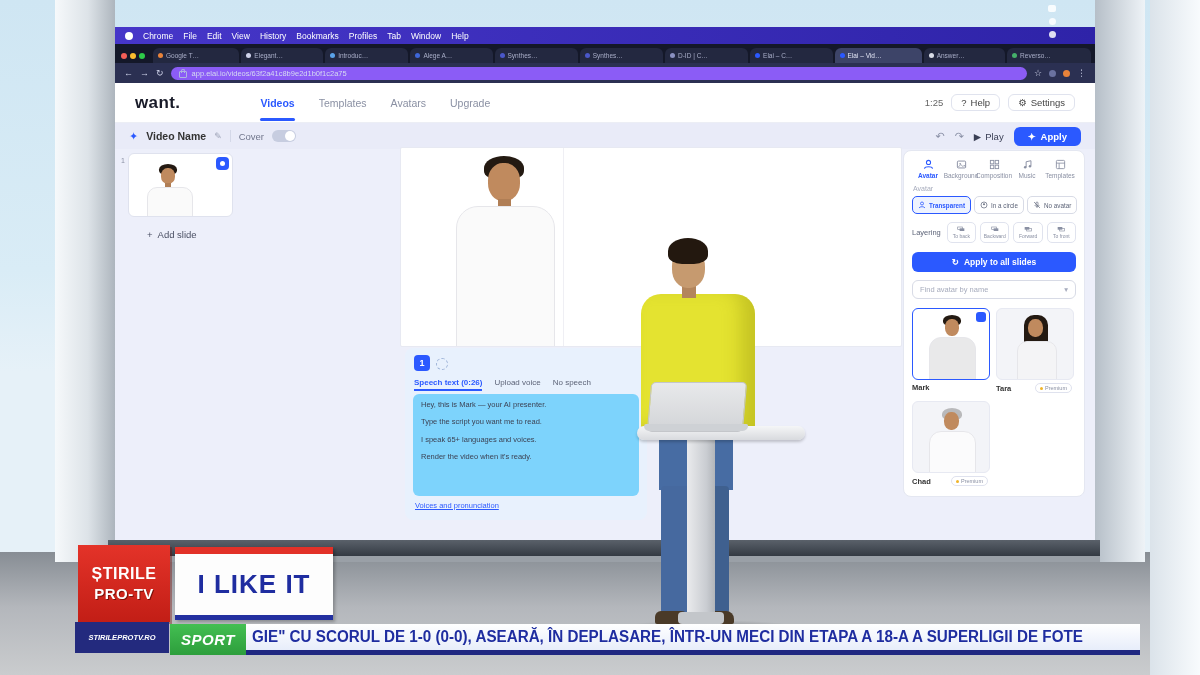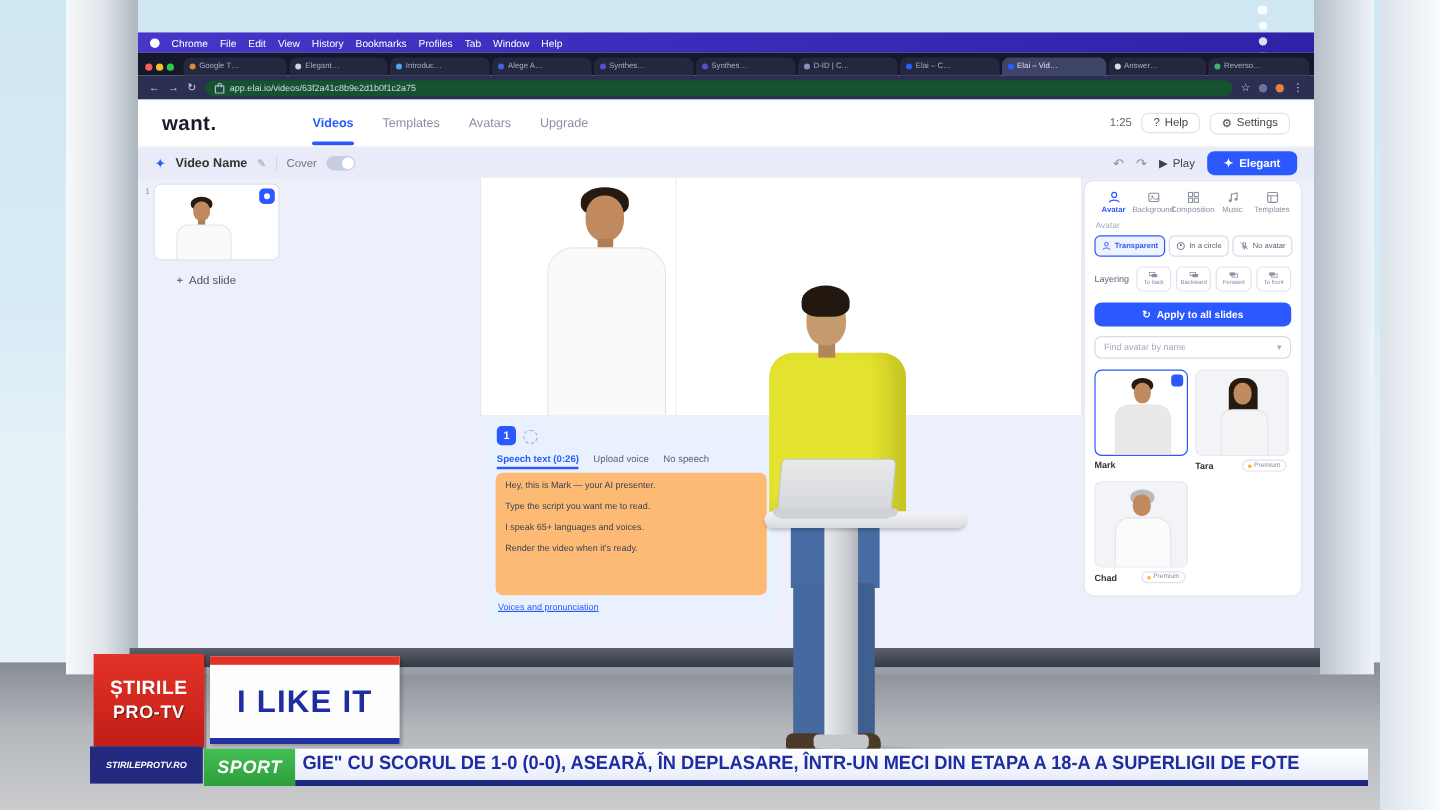--- a/index.html
+++ b/index.html
@@ -34,21 +34,21 @@
       display:flex;align-items:flex-end;padding:0 4px;box-sizing:border-box;gap:2px;}
   .lights{display:flex;gap:3px;align-items:center;margin:0 6px 4px 2px;}
   .light{width:6px;height:6px;border-radius:50%;}
   .btab{height:15px;flex:1 1 auto;max-width:80px;background:#232840;border-radius:6px 6px 0 0;
       display:flex;align-items:center;gap:3px;padding:0 5px;color:#a9aec8;font-size:6.5px;
       overflow:hidden;white-space:nowrap;}
   .btab.active{background:#3d4468;color:#e2e5f5;}
   .fav{width:5px;height:5px;border-radius:50%;flex:0 0 auto;}
   .urlbar{position:absolute;left:0;top:36px;width:100%;height:20px;background:#2b3052;
       display:flex;align-items:center;gap:7px;padding:0 9px;box-sizing:border-box;color:#cfd3ea;font-size:9px;}
-  .urlfield{flex:1;height:13px;background:#14532d;border-radius:7px;display:flex;align-items:center;
+  .urlfield{flex:1;height:13px;background:#8b5cf6;border-radius:7px;display:flex;align-items:center;
       gap:5px;padding:0 8px;color:#d6daf2;font-size:7.5px;}
   .lock{width:6px;height:5px;border:1px solid #aeb6e0;border-radius:1px;position:relative;margin-top:2px;}
   .lock:before{content:"";position:absolute;left:1px;top:-3px;width:2px;height:3px;
       border:1px solid #aeb6e0;border-bottom:none;border-radius:2px 2px 0 0;}
   .ext{width:7px;height:7px;border-radius:50%;background:#6a72a0;}
   .ext.orange{background:#e8833a;}
 
   
   .page{position:absolute;left:0;top:56px;width:100%;height:461px;background:#edeffa;overflow:hidden;}
   .eheader{position:absolute;left:0;top:0;width:100%;height:40px;background:#fff;
@@ -100,21 +100,21 @@
   .fig .hair{background:#241a12;border-radius:50% 50% 38% 38%;}
   .fig .torso{background:#fafafa;border:1px solid #e6e6ea;border-radius:22px 22px 0 0;}
 
   
   .speech{left:290px;top:265px;width:242px;height:172px;background:#e8f1fd;border-radius:8px;}
   .chip{position:absolute;left:9px;top:7px;width:16px;height:16px;background:#2b59ff;color:#fff;
       font-size:9px;font-weight:700;border-radius:4px;display:flex;align-items:center;justify-content:center;}
   .ghost{position:absolute;left:31px;top:10px;width:10px;height:10px;border:1px dashed #9fb4d8;border-radius:50%;}
   .stabs{position:absolute;left:9px;top:30px;display:flex;gap:12px;font-size:8px;color:#5d6478;}
   .stab.on{color:#2b59ff;font-weight:700;border-bottom:2px solid #2b59ff;padding-bottom:2px;}
-  .sbox{position:absolute;left:8px;top:46px;width:226px;height:102px;background:#fdba74;
+  .sbox{position:absolute;left:8px;top:46px;width:226px;height:102px;background:#7dd3fc;
       border-radius:6px;padding:6px 8px;box-sizing:border-box;}
   .sbox p{margin:0 0 8px 0;font-size:7.5px;color:#3c4254;line-height:1.25;}
   .slink{position:absolute;left:10px;top:153px;font-size:7.5px;color:#2b59ff;text-decoration:underline;}
 
   
   .rpanel{left:788px;top:67px;width:182px;height:347px;background:#fff;border:1px solid #e4e7f1;
       border-radius:8px;padding:8px;box-sizing:border-box;}
   .rtabs{display:flex;justify-content:space-between;margin-bottom:6px;}
   .rtab{display:flex;flex-direction:column;align-items:center;gap:2px;font-size:6.5px;color:#8a90a3;width:32px;}
   .rtab.on{color:#2b59ff;font-weight:700;}
@@ -324,21 +324,21 @@
         <span class="toggle"></span>
         <span class="shr">
           <span class="undo">↶</span>
           <span class="undo">↷</span>
           <span class="play">
               <span>▶</span>
               <span>Play</span>
             </span>
           <span class="render">
               <span>✦</span>
-              <span>Elegant</span>
+              <span>Apply</span>
             </span>
         </span>
       </div>
 
       <div class="abs slide-num">1</div>
       <div class="abs thumb">
         <div class="fig" style="left:18px;top:10px;">
           <div class="hair" style="left:12px;top:0;width:18px;height:11px;"></div>
           <div class="face" style="left:14px;top:4px;width:14px;height:16px;"></div>
           <div class="neck" style="left:18px;top:19px;width:6px;height:5px;"></div>

